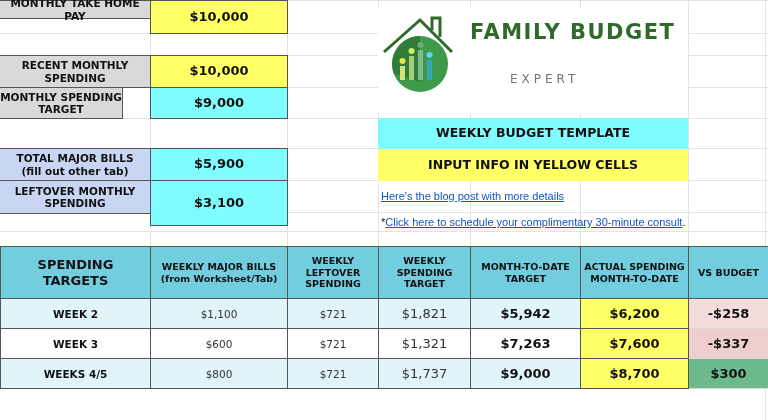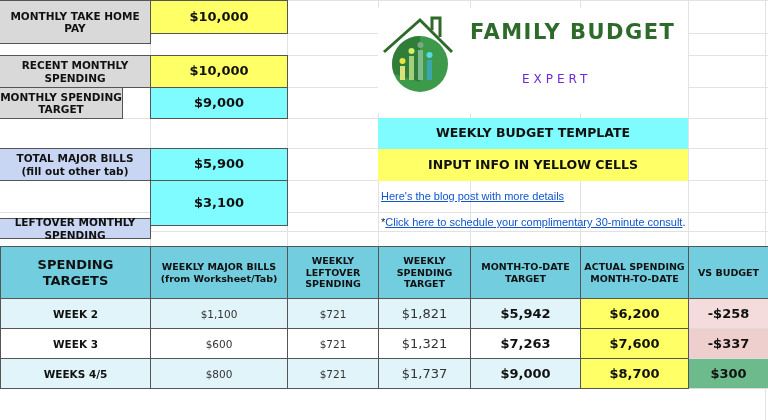--- a/index.html
+++ b/index.html
@@ -15,21 +15,21 @@
   .label-lav { background: #c9d6f3; font-size: 10.5px; border: 1px solid #555; }
   .val-yellow { background: #ffff66; font-size: 13px; border: 1px solid #555; }
   .val-cyan { background: #7ffcff; font-size: 13px; border: 1px solid #555; }
   .banner { font-size: 12.5px; justify-content: center; }
   .banner.cyan { background: #7ffcff; }
   .banner.yellow { background: #ffff66; }
   .link-row { position: absolute; font-family: "Liberation Sans", sans-serif; font-size: 11px; font-weight: normal; color: #222; }
   .link-row a { color: #1155cc; text-decoration: underline; cursor: pointer; }
   .logo { position: absolute; left: 378px; top: 8px; width: 310px; height: 105px; background: #fff; }
   .logo-title { position: absolute; left: 92px; top: 12px; font-family: "DejaVu Sans", sans-serif; font-weight: bold; font-size: 21px; letter-spacing: 1.5px; color: #2e6b2a; white-space: nowrap; }
-  .logo-sub { position: absolute; left: 144px; top: 64px; font-family: "DejaVu Sans", sans-serif; font-size: 12px; letter-spacing: 4px; color: #6d28d9; white-space: nowrap; }
+  .logo-sub { position: absolute; left: 132px; top: 64px; font-family: "DejaVu Sans", sans-serif; font-size: 12px; letter-spacing: 4px; color: #737373; white-space: nowrap; }
 
   table.spend { position: absolute; left: 0; top: 246px; border-collapse: collapse; table-layout: fixed; width: 768px; }
   table.spend th, table.spend td { border: 1px solid #555; text-align: center; vertical-align: middle; }
   table.spend th { background: #72cddf; font-size: 9.5px; font-weight: bold; line-height: 1.2; height: 52px; padding: 0 3px; }
   table.spend th.big { font-size: 13px; }
   table.spend td { height: 30px; font-size: 11px; }
   table.spend tr.odd td { background: #ffffff; }
   table.spend tr.even td { background: #e1f4f9; }
   table.spend td.wk { font-weight: bold; font-size: 10.5px; }
   table.spend td.light { font-family: "DejaVu Sans", sans-serif; font-weight: normal; color: #333; font-size: 10.5px; }
@@ -51,21 +51,21 @@
 <div class="grid-h" style="top:0px;width:768px;"></div>
 <div class="grid-h" style="top:33px;width:768px;"></div>
 <div class="grid-h" style="top:55px;width:768px;"></div>
 <div class="grid-h" style="top:87px;width:768px;"></div>
 <div class="grid-h" style="top:118px;width:768px;"></div>
 <div class="grid-h" style="top:148px;width:768px;"></div>
 <div class="grid-h" style="top:180px;width:768px;"></div>
 <div class="grid-h" style="top:212px;width:768px;"></div>
 <div class="grid-h" style="top:231px;width:768px;"></div>
 
-<div class="cell label-gray" style="left:-1px;top:0;width:152px;height:44px;">
+<div class="cell label-gray" style="left:-1px;top:0;width:152px;height:19px;">
     <span>MONTHLY TAKE HOME PAY</span>
   </div>
 <div class="cell val-yellow" style="left:150px;top:0;width:138px;height:34px;">
     <span>$10,000</span>
   </div>
 
 <div class="cell label-gray" style="left:-1px;top:55px;width:152px;height:33px;">
     <span>RECENT MONTHLY SPENDING</span>
   </div>
 <div class="cell val-yellow" style="left:150px;top:55px;width:138px;height:33px;">
@@ -80,21 +80,21 @@
   </div>
 
 <div class="cell label-lav" style="left:-1px;top:148px;width:152px;height:33px;flex-direction:column;">
   <span>TOTAL MAJOR BILLS</span>
   <span>(fill out other tab)</span>
 </div>
 <div class="cell val-cyan" style="left:150px;top:148px;width:138px;height:33px;">
     <span>$5,900</span>
   </div>
 
-<div class="cell label-lav" style="left:-1px;top:180px;width:152px;height:21px;margin-top:38px;">
+<div class="cell label-lav" style="left:-1px;top:180px;width:152px;height:34px;">
     <span>LEFTOVER MONTHLY SPENDING</span>
   </div>
 <div class="cell val-cyan" style="left:150px;top:180px;width:138px;height:46px;">
     <span>$3,100</span>
   </div>
 
 <div class="logo">
   <svg width="86" height="86" viewBox="0 0 86 86" style="position:absolute;left:2px;top:4px;">
     <circle cx="40" cy="52" r="28" fill="#3c9a4a"></circle>
     <path d="M40 24 A28 28 0 0 0 14 62 L 40 70 Z" fill="#2e7a36" opacity="0.9"></path>

